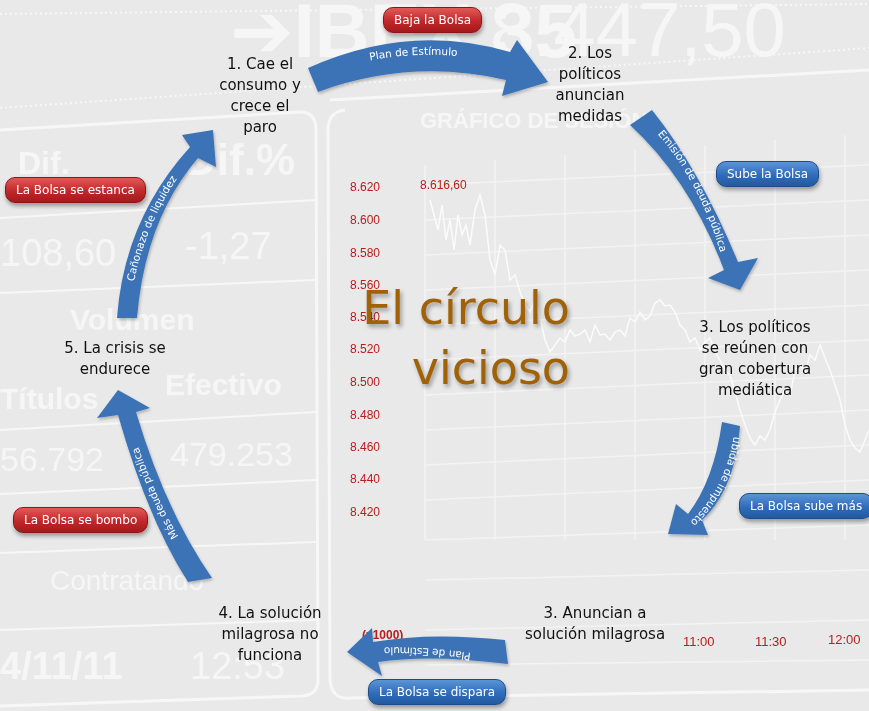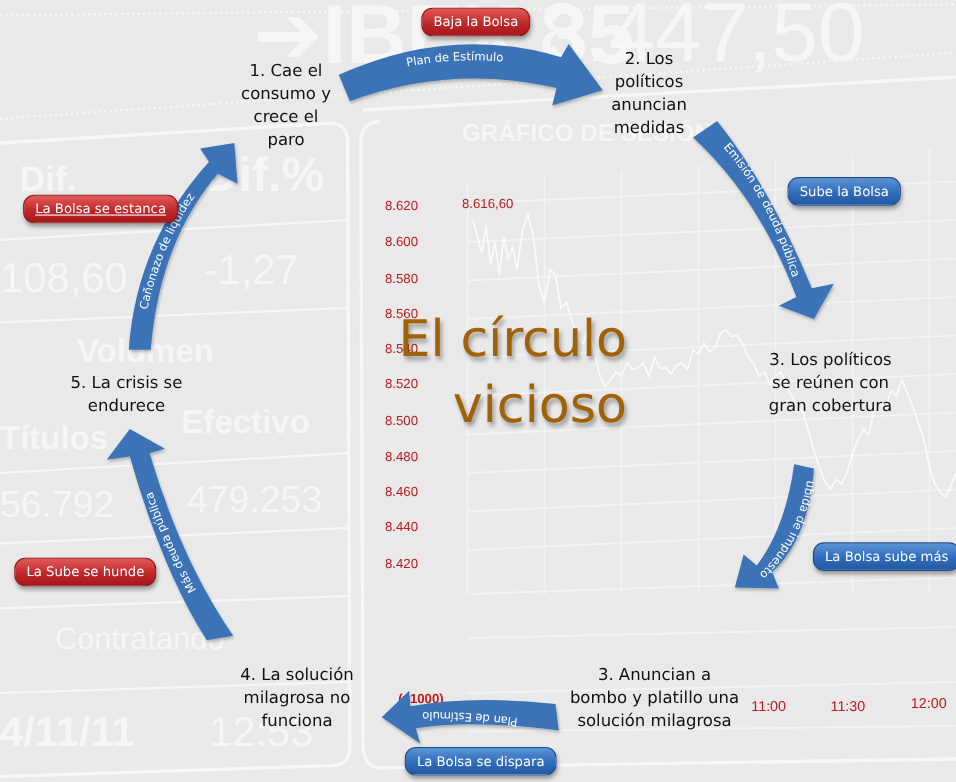--- a/index.html
+++ b/index.html
@@ -157,37 +157,37 @@
   <div>2. Los</div>
   <div>políticos</div>
   <div>anuncian</div>
   <div>medidas</div>
 </div>
 
 <div class="stage" style="left:680px;top:317px;width:150px;text-align:center;">
   <div>3. Los políticos</div>
   <div>se reúnen con</div>
   <div>gran cobertura</div>
+  <div>mediática</div>
 </div>
 
 <div class="stage" style="left:500px;top:603px;width:190px;">
   <div>3. Anuncian a</div>
-  <div>bombo y platillo una</div>
   <div>solución  milagrosa</div>
 </div>
 
 <div class="stage" style="left:205px;top:603px;width:130px;">
   <div>4. La solución</div>
   <div>milagrosa no</div>
   <div>funciona</div>
 </div>
 
 <div class="stage" style="left:50px;top:338px;width:130px;">
   <div>5. La crisis se</div>
   <div>endurece</div>
 </div>
 
 <div class="badge red" style="left:383px;top:7px;">Baja la Bolsa</div>
 <div class="badge blue" style="left:716px;top:161px;">Sube la Bolsa</div>
 <div class="badge blue" style="left:739px;top:493px;">La Bolsa sube más</div>
 <div class="badge blue" style="left:368px;top:679px;">La Bolsa se dispara</div>
-<div class="badge red" style="left:13px;top:507px;">La Sube se hunde</div>
-<div class="badge red" style="left:21px;top:177px;text-decoration:underline;">La Bolsa se estanca</div>
+<div class="badge red" style="left:13px;top:507px;">La Bolsa se bombo</div>
+<div class="badge red" style="left:5px;top:177px;">La Bolsa se estanca</div>
 
 </body></html>

